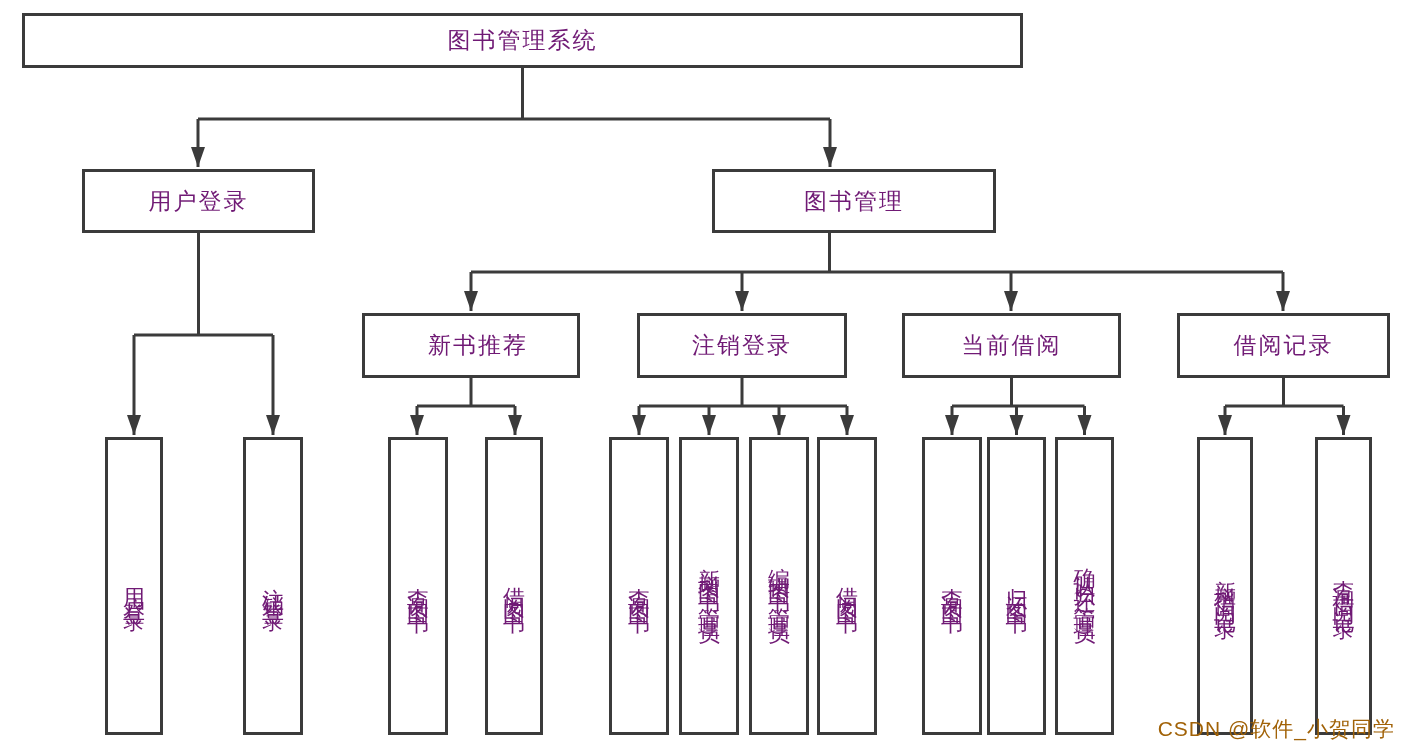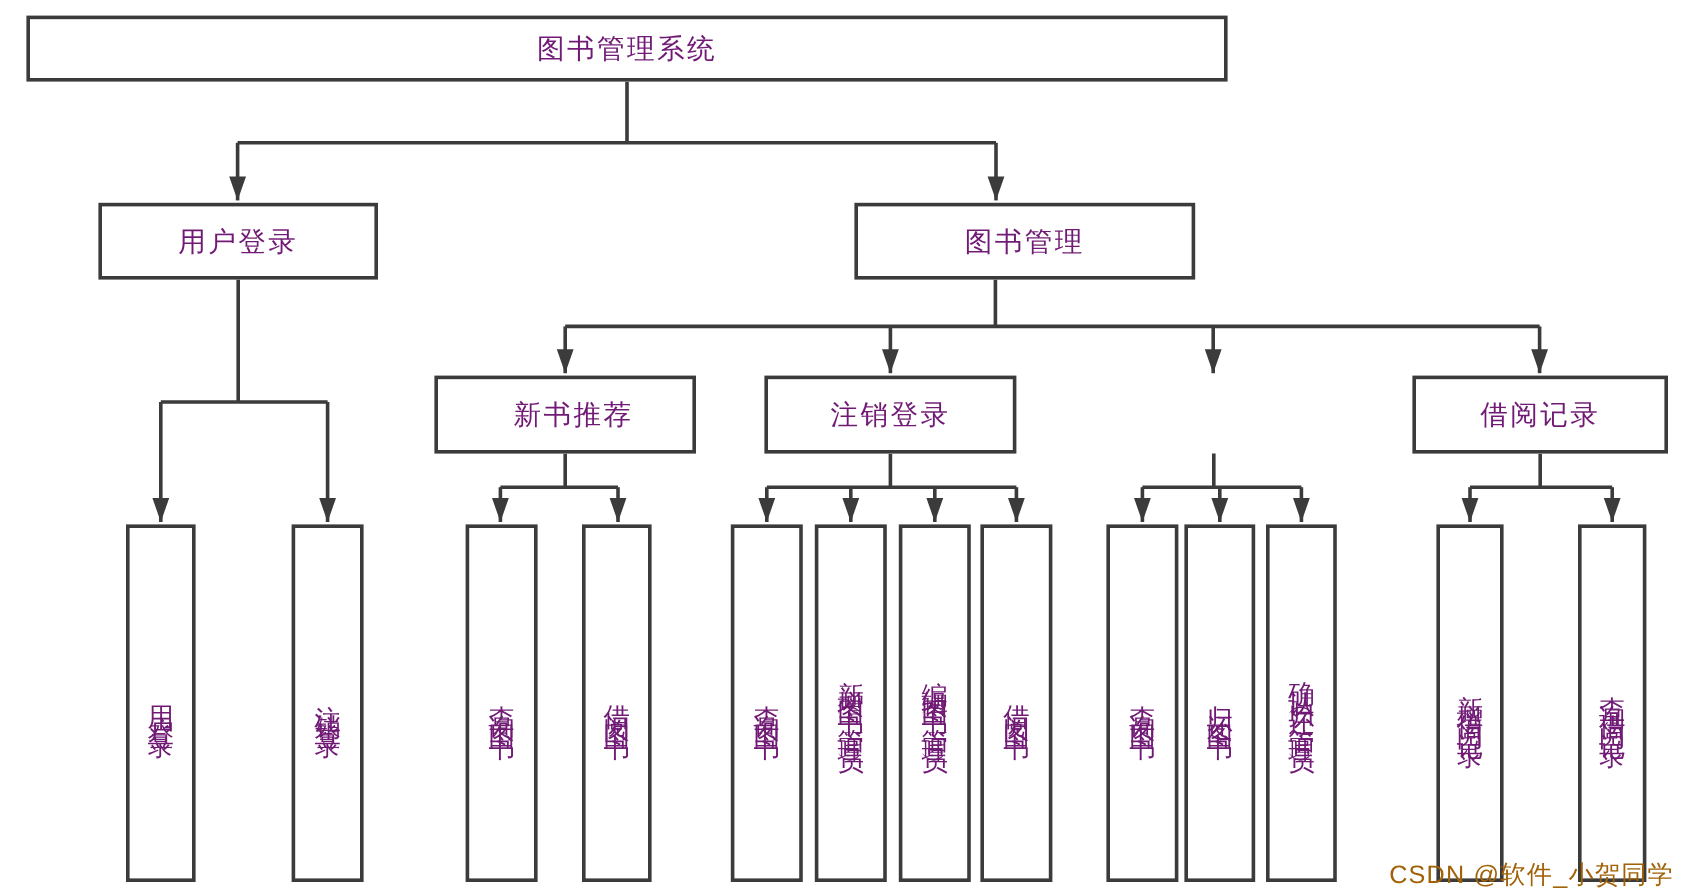--- a/index.html
+++ b/index.html
@@ -97,20 +97,23 @@
   <div class="box h" style="left:712px; top:169px; width:284px; height:64px;">
     <span>图书管理</span>
   </div>
 
   <div class="box h" style="left:362px; top:313px; width:218px; height:65px;padding-left:14px;">
     <span>新书推荐</span>
   </div>
   <div class="box h" style="left:637px; top:313px; width:210px; height:65px;">
     <span>注销登录</span>
   </div>
+  <div class="box h" style="left:902px; top:313px; width:219px; height:65px;">
+    <span>当前借阅</span>
+  </div>
   <div class="box h" style="left:1177px; top:313px; width:213px; height:65px;">
     <span>借阅记录</span>
   </div>
 
   <div class="box v" style="left:105px; top:437px; width:58px; height:298px;">
     <span>用户登录</span>
   </div>
   <div class="box v" style="left:243px; top:437px; width:60px; height:298px;">
     <span>注销登录</span>
   </div>

